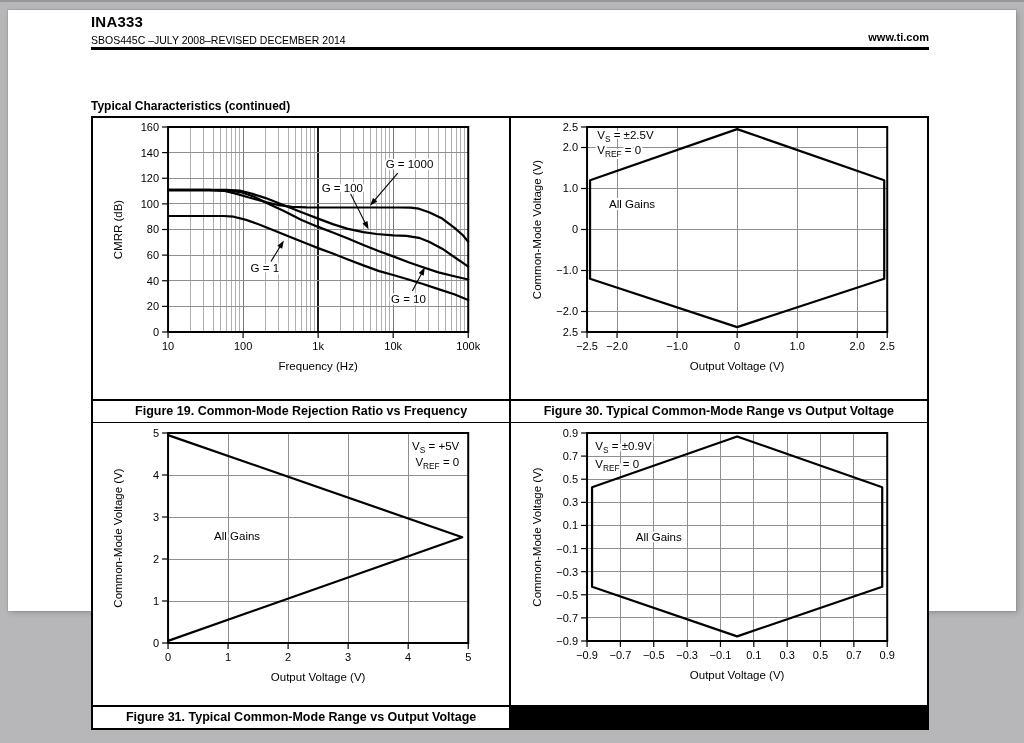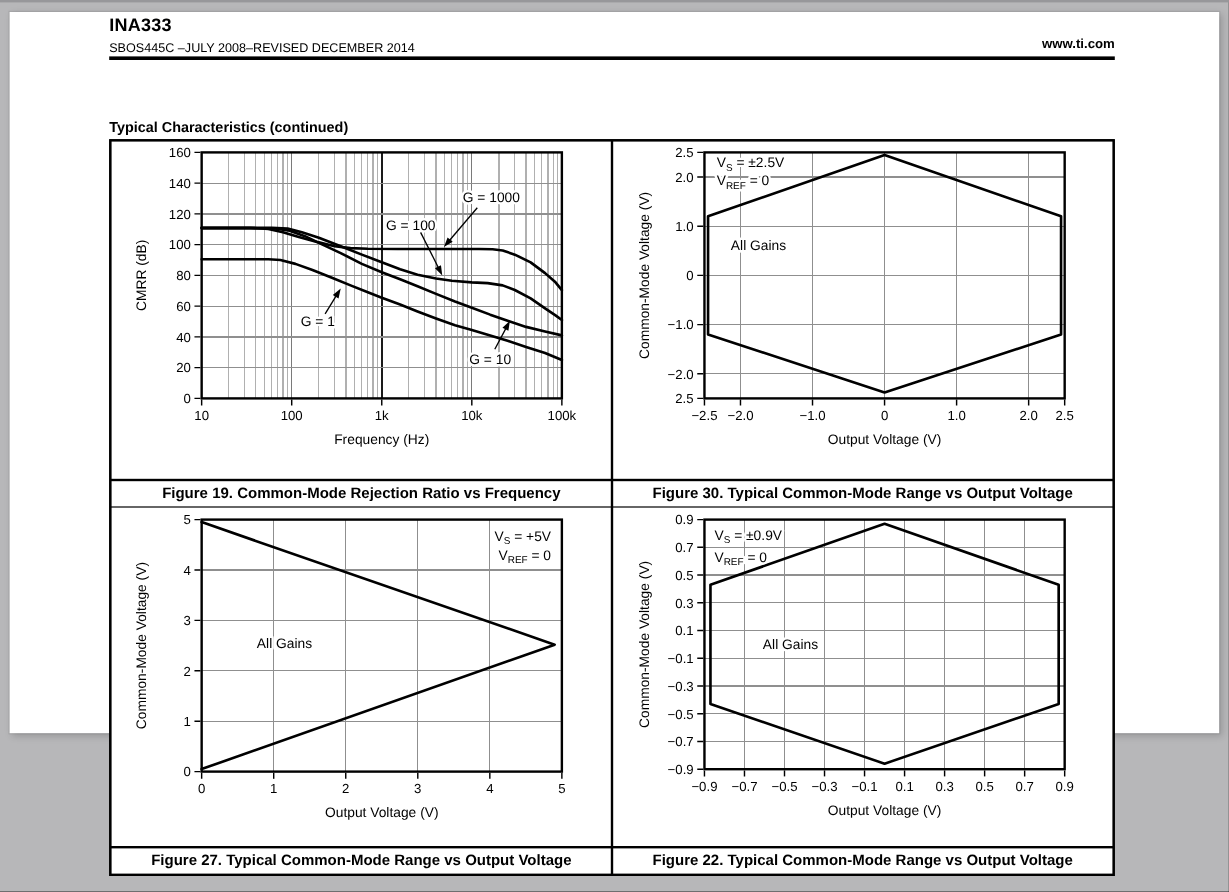--- a/index.html
+++ b/index.html
@@ -291,16 +291,15 @@
             <text x="67" y="222" text-anchor="end" font-size="11">−0.9</text>
             <polygon points="81.0,64.3 226.0,13.5 371.0,64.3 371.0,163.7 226.0,213.4 81.0,163.7" fill="none" stroke="#000000" stroke-width="2.2" stroke-linejoin="round" stroke-linecap="round"></polygon>
             <text x="84.33333333333334" y="26.71111111111111" text-anchor="start" stroke="#fff" stroke-width="4" paint-order="stroke" stroke-linejoin="round"><tspan font-size="11.5" dy="0">V</tspan><tspan font-size="8.3" dy="3">S</tspan><tspan font-size="11.5" dy="-3"> = ±0.9V</tspan></text>
             <text x="84.33333333333334" y="45.20000000000002" text-anchor="start" stroke="#fff" stroke-width="4" paint-order="stroke" stroke-linejoin="round"><tspan font-size="11.5" dy="0">V</tspan><tspan font-size="8.3" dy="3">REF</tspan><tspan font-size="11.5" dy="-3"> = 0</tspan></text>
             <text x="147.66666666666669" y="118" text-anchor="middle" stroke="#fff" stroke-width="4" paint-order="stroke" stroke-linejoin="round"><tspan font-size="11.5" dy="0">All Gains</tspan></text>
             <text x="226" y="256" text-anchor="middle" font-size="11.5">Output Voltage (V)</text>
             <text text-anchor="middle" font-size="11.5" transform="translate(30,114) rotate(-90)">Common-Mode Voltage (V)</text>
           </g>
         </svg>
     </div>
-    <div class="cap">Figure 27. Typical Common-Mode Range vs Output Voltage</div>
-    <div class="cap">Figure 22. Typical Common-Mode Range vs Output Voltage</div>
+    <div class="cap">Figure 31. Typical Common-Mode Range vs Output Voltage</div>
   </div>
 </div>
 
 </body></html>

